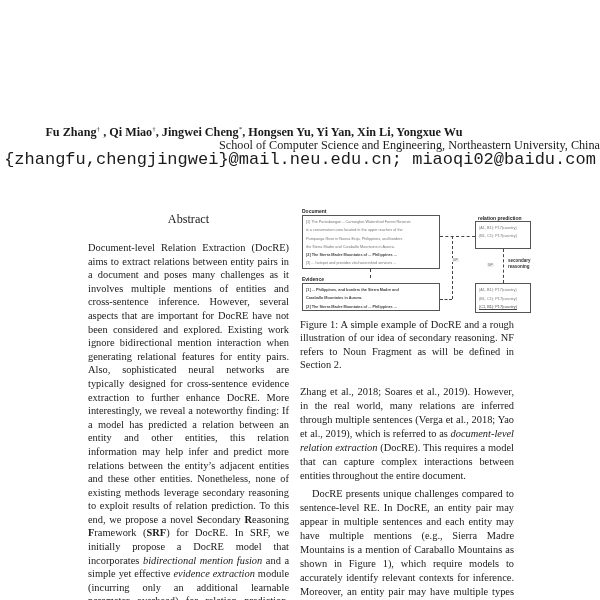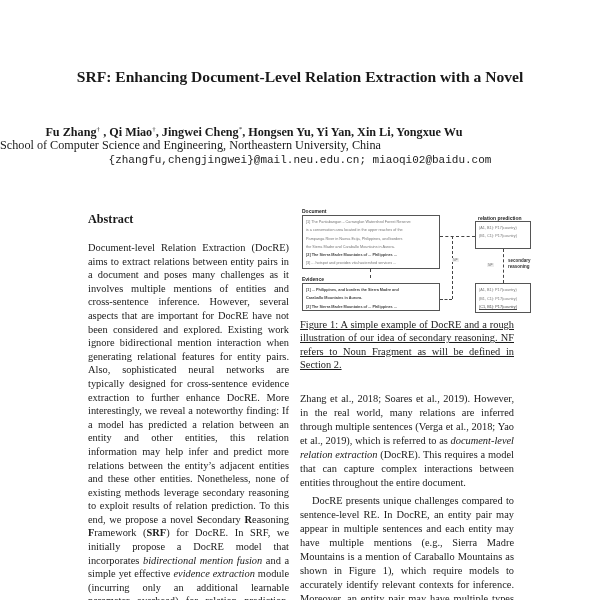--- a/index.html
+++ b/index.html
@@ -1,44 +1,43 @@
 <!DOCTYPE html>
 <html><head>
 <meta charset="utf-8">
 <style>
   html,body{margin:0;padding:0;background:#fff;}
   body{width:600px;height:600px;overflow:hidden;position:relative;font-family:"Liberation Serif","DejaVu Serif",serif;color:#1a1a1a;}
   .title{position:absolute;top:67px;left:0;width:600px;text-align:center;font-weight:bold;font-size:15.6px;line-height:20px;}
   .authors{position:absolute;top:122px;left:0;width:508px;text-align:center;font-weight:bold;font-size:12.2px;line-height:15px;}
   .authors sup{font-size:7px;font-weight:normal;}
-  .affil{position:absolute;top:138px;left:0;width:600px;text-align:left;font-size:12.2px;line-height:15px;}
-  .email{position:absolute;top:153px;left:0;width:600px;text-align:center;font-family:"Liberation Mono","DejaVu Sans Mono",monospace;font-size:11px;line-height:14px;}
+  .affil{position:absolute;top:138px;left:0;width:600px;text-align:right;font-size:12.2px;line-height:15px;}
+  .email{position:absolute;top:153px;left:0;width:600px;text-align:center;font-family:"Liberation Mono","DejaVu Sans Mono",monospace;font-size:17px;line-height:14px;}
   .col-left{position:absolute;left:88px;top:212px;width:201px;}
-  .abs-head{text-align:left;font-weight:bold;font-size:12.2px;margin-bottom:14px;}
+  .abs-head{text-align:center;font-weight:normal;font-size:12.2px;margin-bottom:14px;}
   .para{font-size:10.4px;line-height:13.6px;text-align:justify;hyphens:manual;}
   .para i{font-style:italic;margin-top:32px;}
   .para b{font-weight:bold;}
   .col-right{position:absolute;left:300px;top:208px;width:214px;}
   .figure{position:relative;width:226px;height:104px;font-family:"Liberation Sans","DejaVu Sans",sans-serif;}
   .fig-label{position:absolute;font-size:5px;font-weight:bold;color:#222;}
   .fig-box{position:absolute;border:1px solid #555;background:#fff;font-size:3.8px;line-height:8.3px;color:#777;padding:2px 3px;box-sizing:border-box;overflow:hidden;white-space:nowrap;}
   .ent{color:#444;font-weight:bold;}
   .dash-h{position:absolute;border-top:1px dashed #444;height:0;}
   .dash-v{position:absolute;border-left:1px dashed #444;width:0;}
   .nf-tag{position:absolute;font-size:3.5px;color:#777;background:#eee;padding:0 1px;font-style:italic;}
   .sec-label{position:absolute;font-size:4.5px;font-weight:bold;line-height:6px;color:#333;}
-  .caption{font-size:10.4px;line-height:13.4px;text-align:justify;margin-top:6px;text-decoration:underline;}
-  .body-text{font-size:10.4px;line-height:14px;text-align:justify;margin-top:20px;}
+  .caption{font-size:10.4px;line-height:13.4px;text-align:justify;margin-top:6px;}
+  .body-text{font-size:10.4px;line-height:14px;text-align:justify;margin-top:13px;}
   .indent{text-indent:12px;margin-top:4px;}
 </style>
 </head>
 <body>
 
 <div class="title">
-  <div>SRF: Enhancing Document-Level Relation Extraction with a Novel</div>
 </div>
 
 <div class="authors">
   <span>Fu Zhang</span><sup>†</sup> ,
   <span>Qi Miao</span><sup>†</sup>,
   <span>Jingwei Cheng</span><sup>*</sup>,
   <span>Hongsen Yu</span>,
   <span>Yi Yan</span>,
   <span>Xin Li</span>,
   <span>Yongxue Wu</span>

